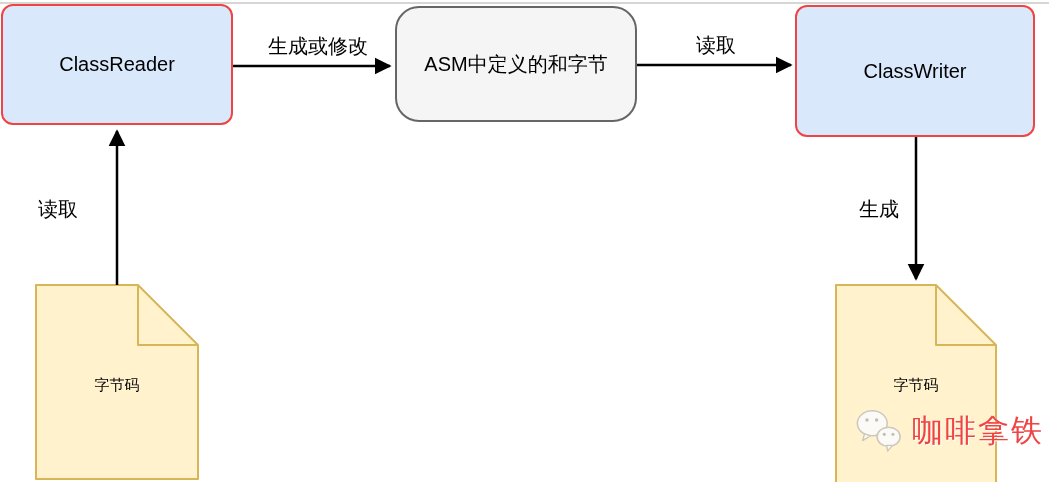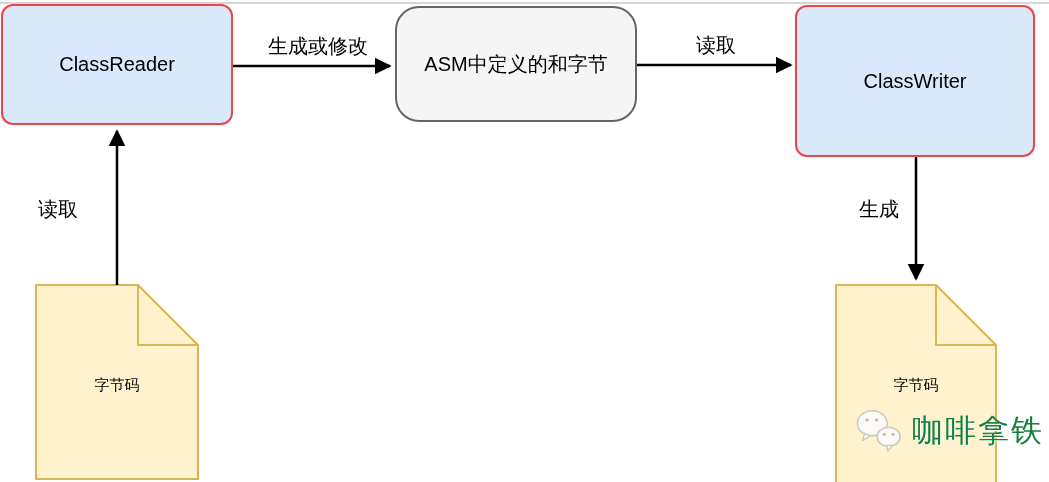--- a/index.html
+++ b/index.html
@@ -25,21 +25,21 @@
     line-height:29px;
   }
   .node.blue{
     background:#dae8fc;border:2px solid #ef4444;border-radius:12px;
   }
   .node.gray{
     background:#f5f5f5;border:2px solid #666666;border-radius:24px;
   }
   #node-class-reader{left:1px;top:4px;width:232px;height:121px;}
   #node-asm-object{left:395px;top:6px;width:242px;height:116px;}
-  #node-class-writer{left:795px;top:5px;width:240px;height:152px;}
+  #node-class-writer{left:795px;top:5px;width:240px;height:132px;}
   .edge-label{
     position:absolute;
     transform:translate(-50%,-50%);
     font-size:20px;
     white-space:nowrap;
     background:#ffffff00;
   }
   .doc-label{
     position:absolute;
     transform:translate(-50%,-50%);
@@ -52,21 +52,21 @@
   #label-writer-to-bytecode{left:879px;top:209px;}
   #label-doc-left{left:117px;top:385px;}
   #label-doc-right{left:916px;top:385px;}
   #watermark{
     position:absolute;left:854px;top:406px;
     display:flex;align-items:center;gap:8px;
   }
   #watermark .wm-text{
     font-size:31px;
     letter-spacing:2px;
-    color:#15803d;
+    color:#ef4444;
     text-shadow:1px 1px 0 #ffffff;
     white-space:nowrap;
   }
 </style>
 </head>
 <body>
 
 <div id="stage">
 
   <div class="topline"></div>

